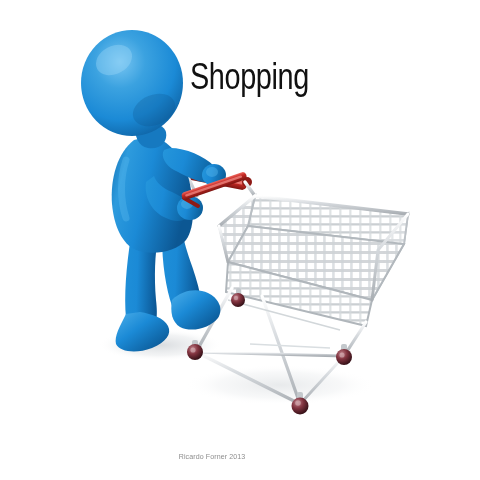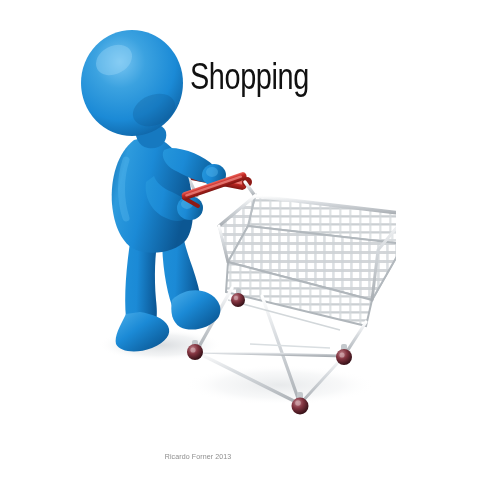--- a/index.html
+++ b/index.html
@@ -10,20 +10,21 @@
   }
   body {
     font-family: "Liberation Sans", sans-serif;
   }
   #slide {
     position: relative;
     width: 396px;
     height: 480px;
     background: #ffffff;
     overflow: hidden;
+    padding-left: 28px;
   }
 
   
   #title {
     position: absolute;
     left: 190px;
     top: 58px;
     font-family: "Liberation Sans", sans-serif;
     font-size: 37px;
     line-height: 1.05;

